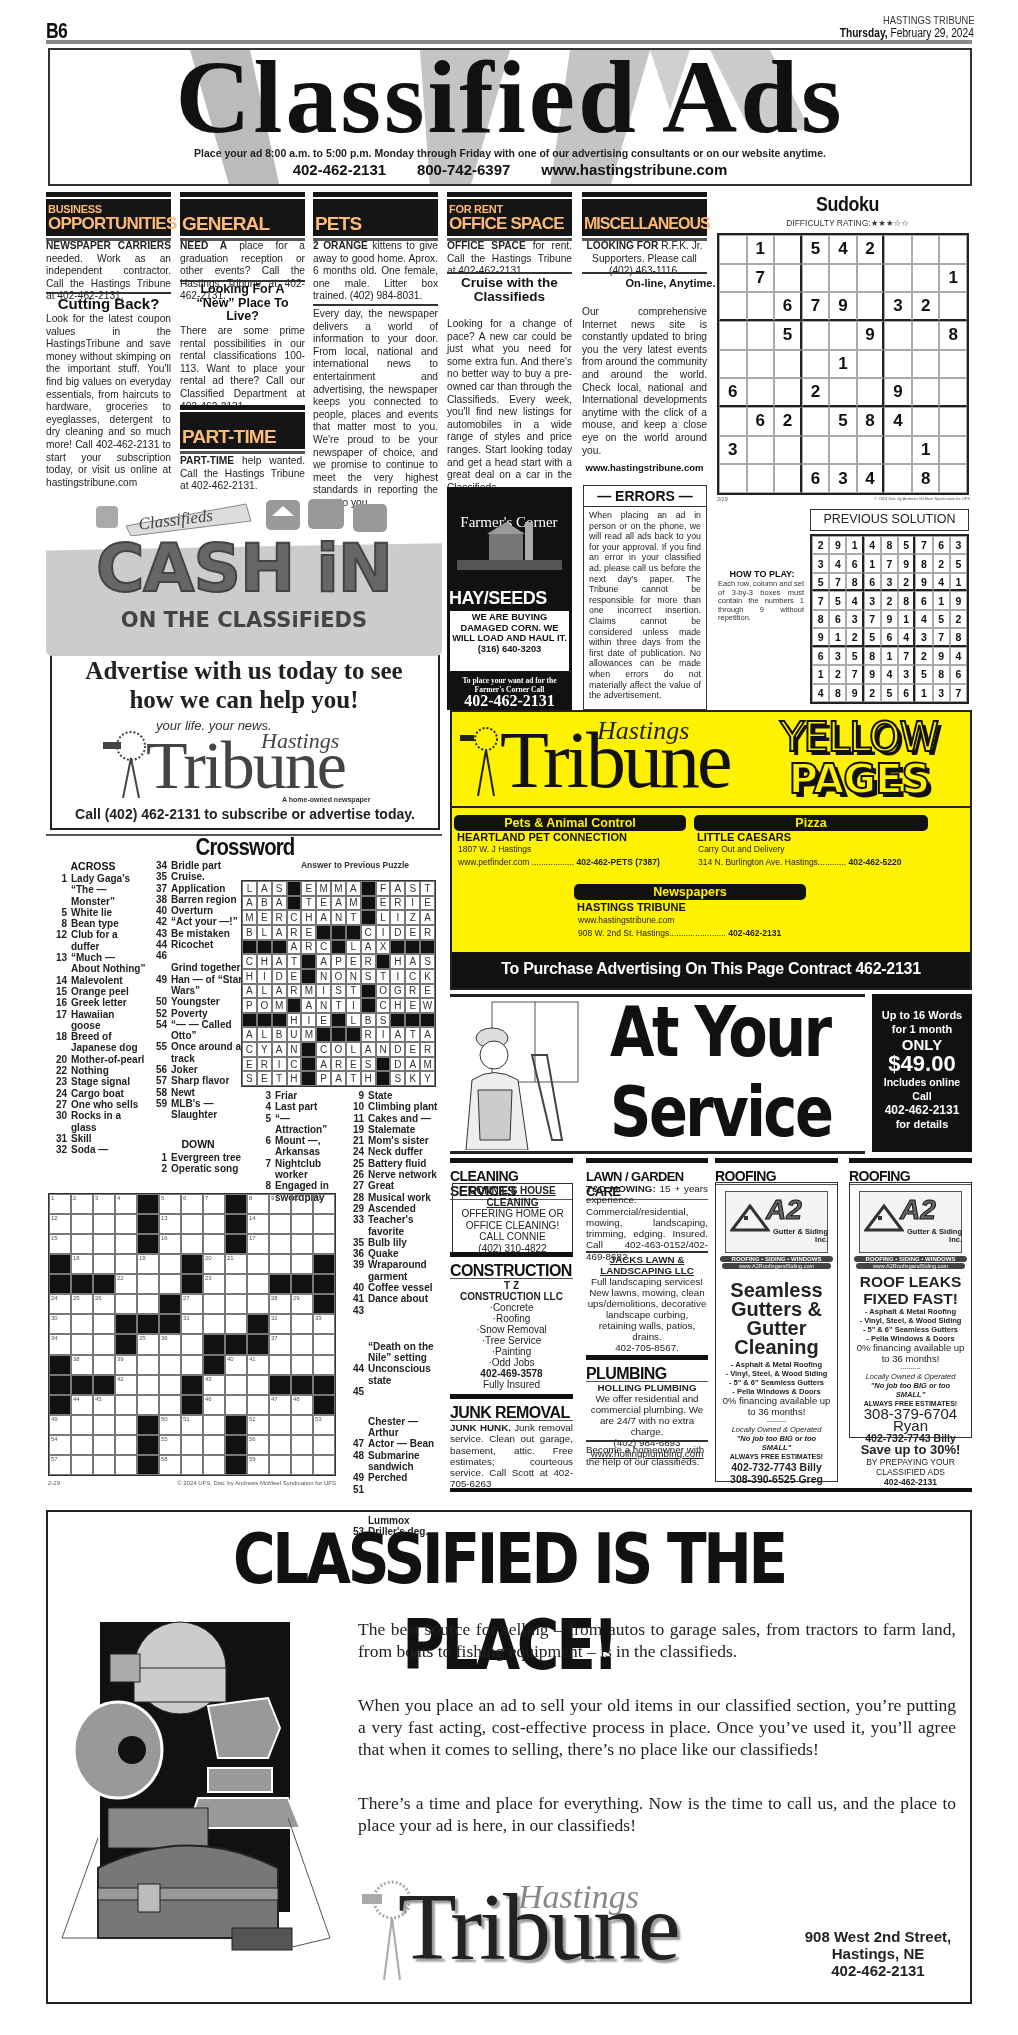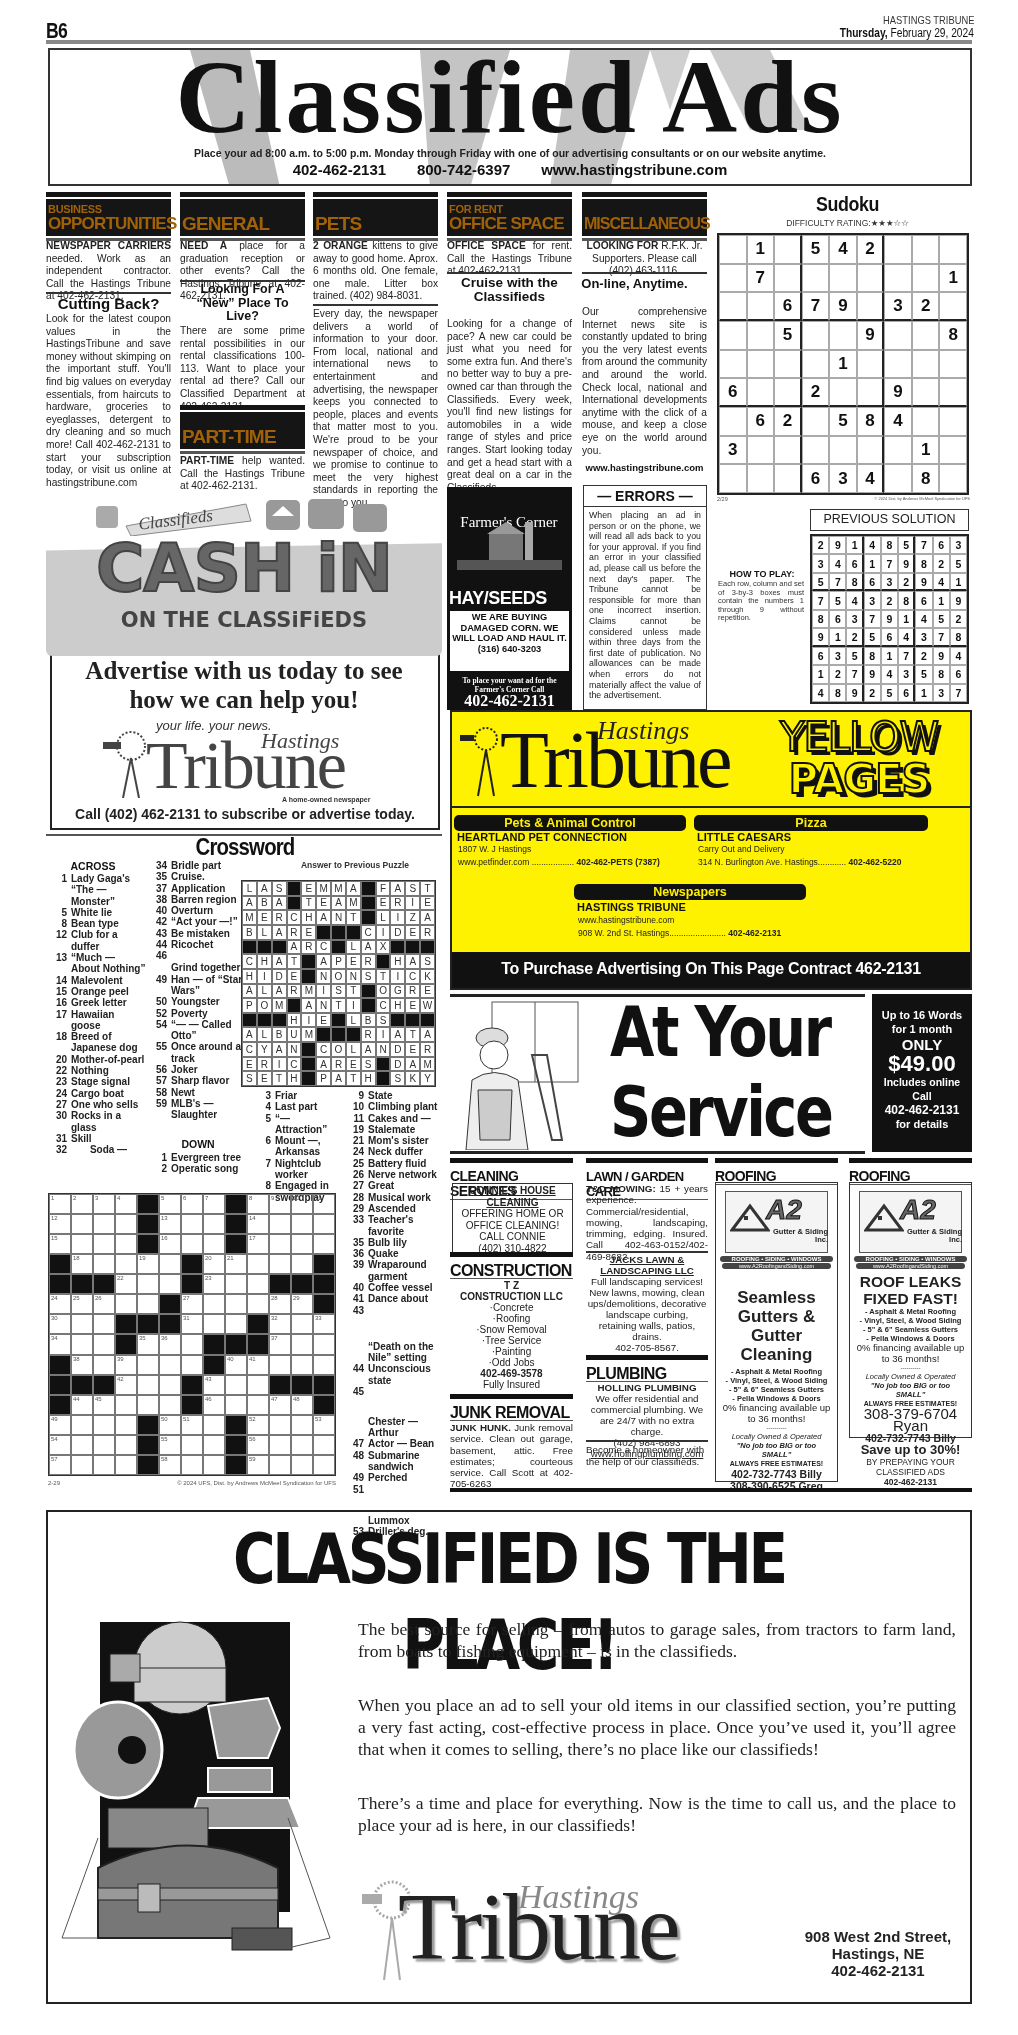--- a/index.html
+++ b/index.html
@@ -1,20 +1,20 @@
 <!DOCTYPE html>
 <html><head>
 <meta charset="utf-8">
 <style>
 *{box-sizing:border-box;margin:0;padding:0}
 body{width:1018px;height:2035px;background:#fff;position:relative;font-family:"Liberation Sans",sans-serif;color:#111;overflow:hidden}
 .abs{position:absolute}
 .serif{font-family:"Liberation Serif",serif}
 .body-text{font-size:10.2px;line-height:12.6px;text-align:justify;color:#222}
-.sec-hdr{position:absolute;background:#151515;color:#a16207;height:44px;padding:0 2px;border-top:4px solid #151515;outline:none}
+.sec-hdr{position:absolute;background:#151515;color:#fdba74;height:44px;padding:0 2px;border-top:4px solid #151515;outline:none}
 .sec-hdr .pre{font-size:11px;font-weight:bold;line-height:12px;position:absolute;left:2px;top:7px;letter-spacing:-0.3px}
 .sec-hdr .main{font-size:19px;font-weight:bold;line-height:19px;position:absolute;left:2px;bottom:3px;letter-spacing:-0.8px;white-space:nowrap}
 .sec-hdr:before{content:"";position:absolute;left:0;right:0;top:1px;height:2px;background:#fff}
 .sec-hdr:after{content:"";position:absolute;left:0;right:0;bottom:-5px;height:3px;background:#555}
 .rule{position:absolute;height:2px;background:#333}
 .subhead{font-weight:bold;text-align:center;font-size:14.5px;line-height:16px}
 .sudo{position:absolute;border:2px solid #222;display:grid}
 .sudo div{border:1px solid #aaa;display:flex;align-items:center;justify-content:center;font-weight:bold}
 .cw{position:absolute;border:1.5px solid #333;display:grid}
 .cw div{border:0.5px solid #777;position:relative;font-size:6px;color:#555}
@@ -103,21 +103,21 @@
   <b>OFFICE SPACE</b><span> for rent. Call the Hastings Tribune at 402-462-2131.</span>
 </div>
 <div class="rule" style="left:447px;top:272px;width:125px"></div>
 <div class="abs subhead" style="left:447px;top:276px;width:125px;font-size:13.5px;line-height:13.5px">Cruise with the Classifieds</div>
 <div class="abs body-text" style="left:447px;top:318px;width:125px">Looking for a change of pace? A new car could be just what you need for some extra fun. And there's no better way to buy a pre-owned car than through the Classifieds. Every week, you'll find new listings for automobiles in a wide range of styles and price ranges. Start looking today and get a head start with a great deal on a car in the Classifieds.</div>
 
 <div class="abs body-text" style="left:582px;top:240px;width:125px;text-align:center">
   <b>LOOKING FOR</b><span> R.F.K. Jr. Supporters. Please call (402) 463-1116.</span>
 </div>
 <div class="rule" style="left:582px;top:272px;width:125px"></div>
-<div class="abs subhead" style="left:572px;top:276px;width:125px;font-size:13px;line-height:15px">On-line, Anytime.</div>
+<div class="abs subhead" style="left:608px;top:276px;width:125px;font-size:11px;line-height:15px">On-line, Anytime.</div>
 <div class="abs body-text" style="left:582px;top:306px;width:125px">Our comprehensive Internet news site is constantly updated to bring you the very latest events from around the community and around the world. Check local, national and International developments anytime with the click of a mouse, and keep a close eye on the world around you.</div>
 <div class="abs" style="left:582px;top:462px;width:125px;font-size:9.5px;font-weight:bold;text-align:center">www.hastingstribune.com</div>
 
 <div class="abs" style="left:447px;top:487px;width:125px;height:223px;background:#111">
   <svg class="abs" style="left:0;top:0" width="125" height="85">
     <text x="62" y="40" fill="#fff" font-family="Liberation Serif, serif" font-size="15" text-anchor="middle" transform="rotate(0)">Farmer's Corner</text>
     <rect x="42" y="45" width="34" height="28" fill="#777"></rect>
     <polygon points="40,47 59,35 78,47" fill="#999"></polygon>
     <rect x="78" y="35" width="8" height="38" fill="#aaa"></rect>
     <rect x="10" y="73" width="105" height="10" fill="#555"></rect>
@@ -444,21 +444,21 @@
     <div class="clue clue-row">
       <span class="n">30</span>
       <span class="t" style="width: 75px;">Rocks in a glass</span>
     </div>
     <div class="clue clue-row">
       <span class="n">31</span>
       <span class="t" style="width: 75px;">Skill</span>
     </div>
     <div class="clue clue-row">
       <span class="n">32</span>
-      <span class="t" style="width: 75px; text-align: center;">Soda —</span>
+      <span class="t" style="width: 75px;">Soda —</span>
     </div>
   </div>
 <div class="abs" id="across-col2" style="left:148px;top:860px;width:100px">
     <div class="clue clue-row">
       <span class="n">34</span>
       <span class="t" style="width: 75px;">Bridle part</span>
     </div>
     <div class="clue clue-row">
       <span class="n">35</span>
       <span class="t" style="width: 75px;">Cruise.</span>
@@ -1230,21 +1230,21 @@
   <div style="margin:8px 9px 0;height:62px;border:1px solid #555;position:relative;background:#f4f4f4">
     <svg class="abs" style="left:4px;top:8px" width="40" height="34">
         <polygon points="2,30 20,6 38,30" fill="none" stroke="#333" stroke-width="3"></polygon>
         <rect x="14" y="16" width="4" height="4" fill="#333"></rect>
       </svg>
     <div class="abs" style="left:40px;top:2px;font-size:28px;font-weight:900;font-style:italic;color:#666;-webkit-text-stroke:1px #111">A2</div>
     <div class="abs" style="left:46px;top:36px;width:56px;font-size:7.5px;font-weight:bold;line-height:8px;text-align:right">Gutter &amp; Siding Inc.</div>
   </div>
   <div style="margin:3px 4px 0;background:#444;color:#fff;font-size:6px;font-weight:bold;border-radius:3px">ROOFING • SIDING • WINDOWS</div>
   <div style="margin:1px 6px 0;background:#444;color:#fff;font-size:5.5px;border-radius:3px">www.A2RoofingandSiding.com</div>
-  <div style="margin-top:19px;font-size:17px;font-weight:bold;line-height:19px;padding:0 4px">Seamless Gutters &amp; Gutter Cleaning</div>
+  <div style="margin-top:12px;font-size:20px;font-weight:bold;line-height:19px;padding:0 4px">Seamless Gutters &amp; Gutter Cleaning</div>
   <div style="font-size:7.5px;font-weight:bold;line-height:9px;margin-top:3px">
     <div>- Asphalt &amp; Metal Roofing</div>
     <div>- Vinyl, Steel, &amp; Wood Siding</div>
     <div>- 5" &amp; 6" Seamless Gutters</div>
     <div>- Pella Windows &amp; Doors</div>
   </div>
   <div style="font-size:9.5px;line-height:10.5px;padding:0 2px">0% financing available up to 36 months!</div>
   <div style="font-size:6px;line-height:8px">----------</div>
   <div style="font-size:7.5px;font-style:italic;line-height:9px">Locally Owned &amp; Operated</div>
   <div style="font-size:7.5px;font-style:italic;font-weight:bold;line-height:9px;padding:0 18px">"No job too BIG or too SMALL"</div>

